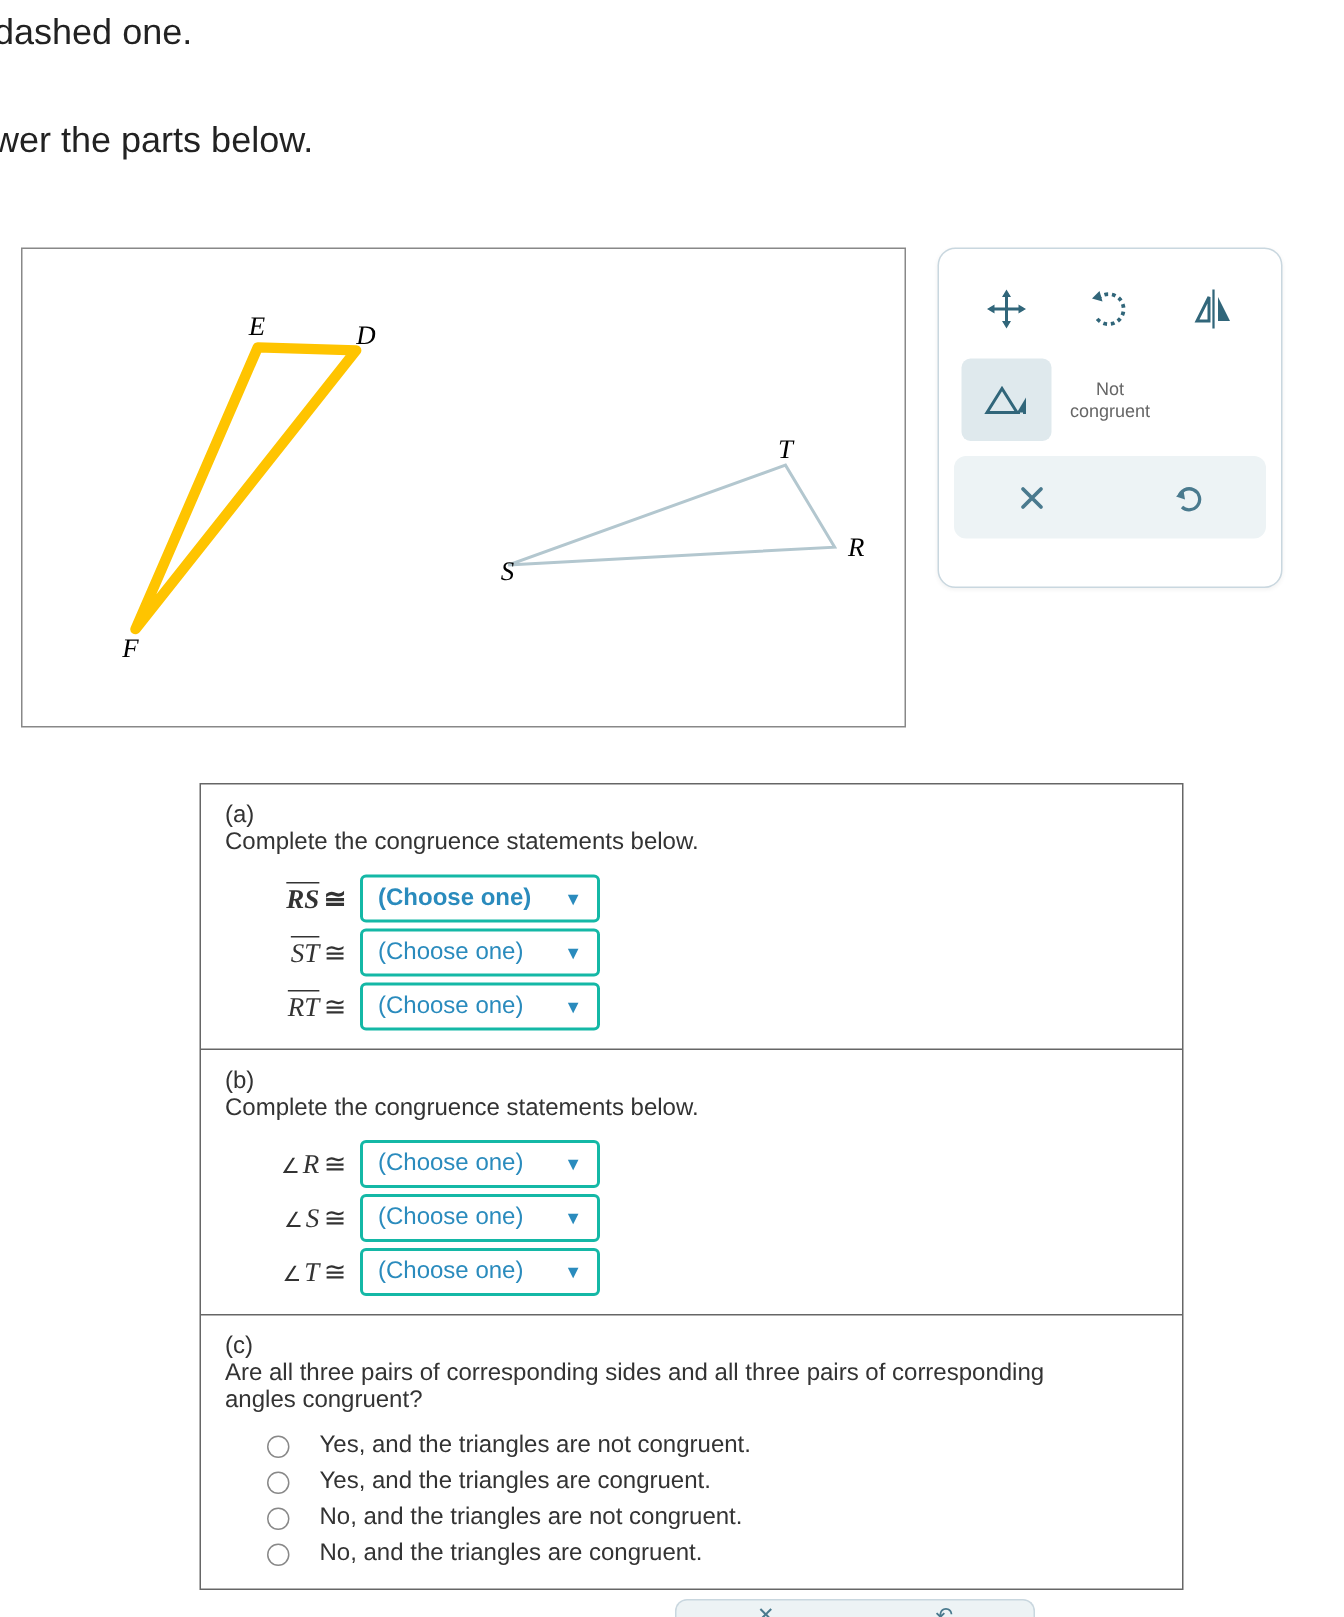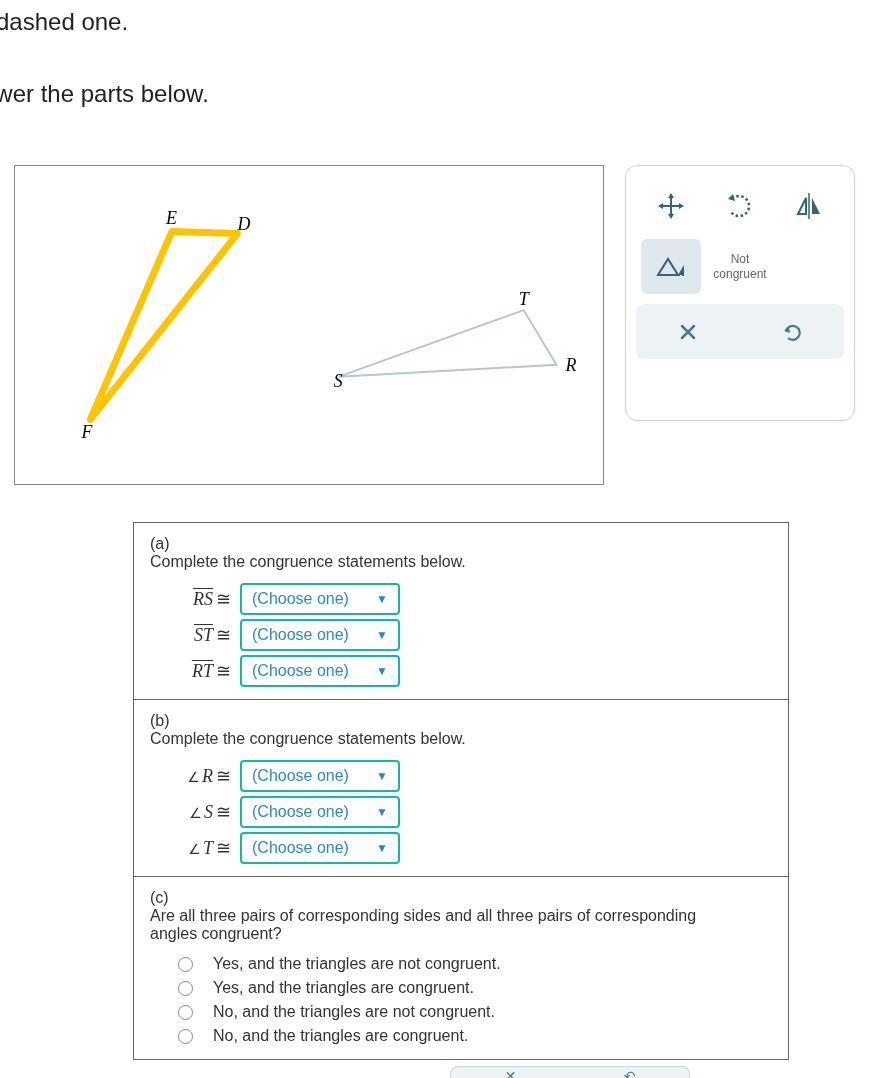--- a/index.html
+++ b/index.html
@@ -26,21 +26,21 @@
     background: #fff;
   }
   .diagram-svg { width: 100%; height: 100%; }
   .vlabel { font-family: 'Times New Roman', serif; font-style: italic; font-size: 18px; }
 
   .tool-panel {
     position: absolute;
     top: 165px;
     left: 625px;
     width: 230px;
-    height: 256px;
+    height: 227px;
     border: 1px solid #c9d7df;
     border-radius: 12px;
     background: #fff;
     padding: 10px;
     box-shadow: 0 1px 3px rgba(0,0,0,0.05);
   }
   .tool-row { display: flex; justify-content: space-around; align-items: center; height: 60px; }
   .tool-btn {
     width: 60px; height: 55px;
     display: flex; flex-direction: column;
@@ -198,21 +198,21 @@
     </div>
   </div>
 </div>
 
 <div class="answer-box">
 
   <div class="section">
     <span class="sec-label">(a)</span>
     <span class="sec-body">
       <div>Complete the congruence statements below.</div>
-      <div class="stmt-row" style="margin-top:12px; margin-left:20px;">
+      <div class="stmt-row" style="margin-top:12px; margin-left:20px;font-weight:bold;">
         <span class="stmt-left"><span class="overline">RS</span><span class="cong">≅</span></span>
         <div class="dropdown">
           <span>(Choose one)</span>
           <span class="dd-arrow">▼</span>
         </div>
       </div>
       <div class="stmt-row" style="margin-left:20px;">
         <span class="stmt-left"><span class="overline">ST</span><span class="cong">≅</span></span>
         <div class="dropdown">
           <span>(Choose one)</span>

